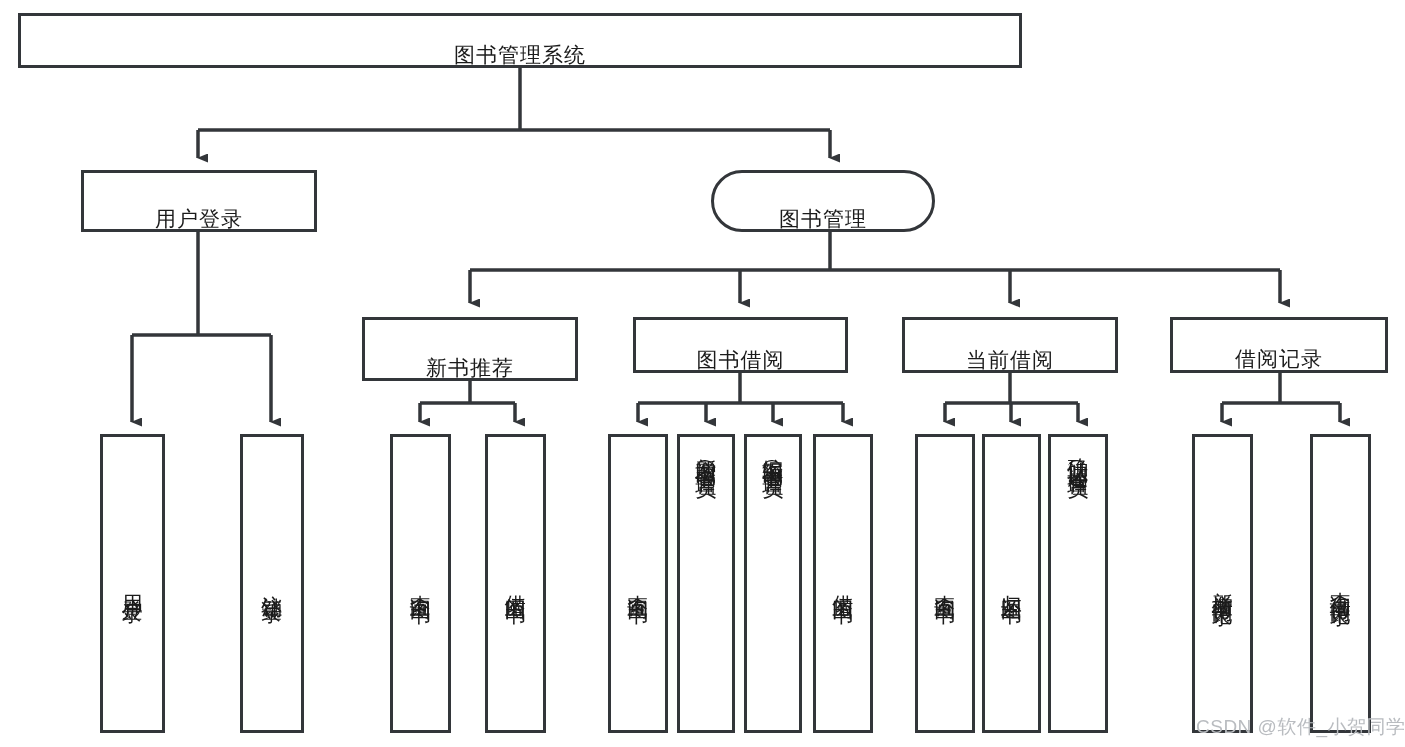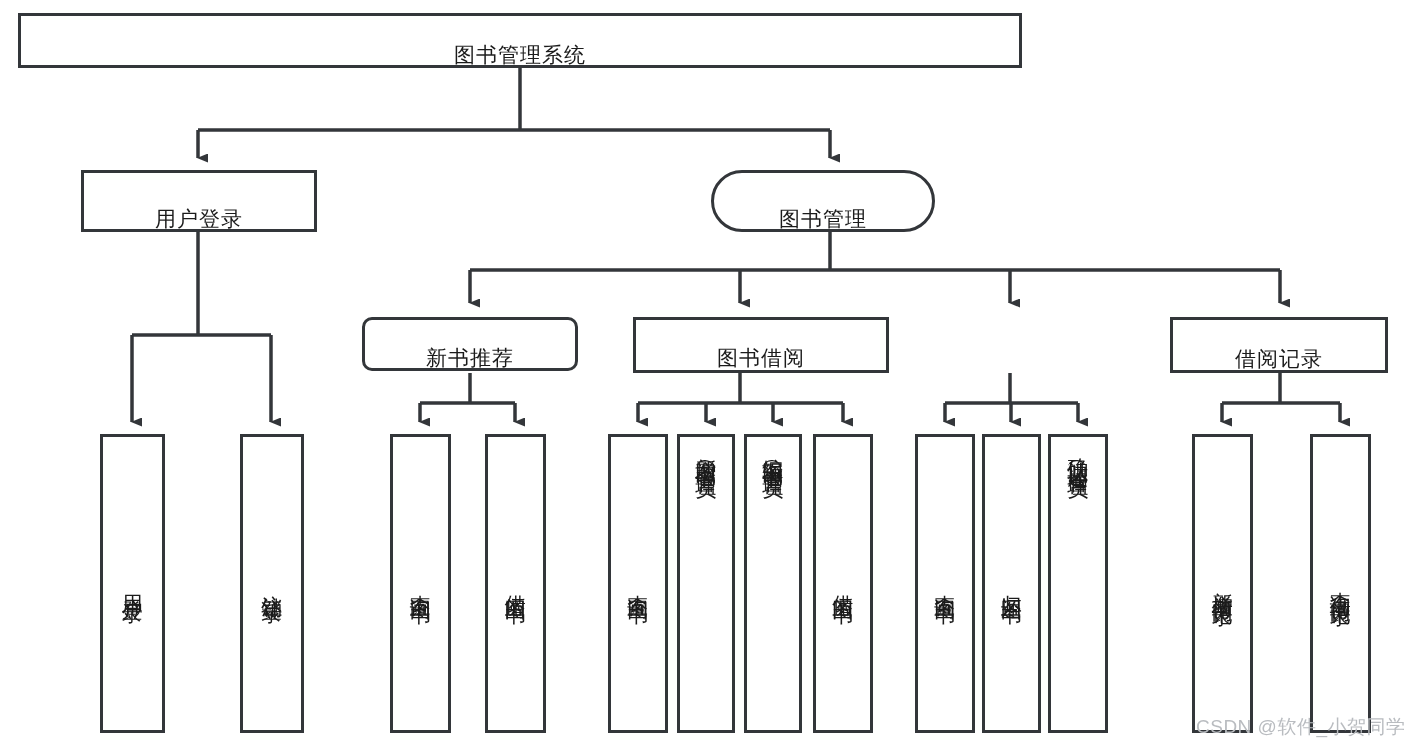--- a/index.html
+++ b/index.html
@@ -142,25 +142,28 @@
     <span class="node-label-h">图书管理系统</span>
   </div>
 
   <div class="node h" style="left:81px; top:170px; width:236px; height:62px;">
     <span class="node-label-h">用户登录</span>
   </div>
   <div class="node h" style="left:711px; top:170px; width:224px; height:62px;border-radius:31px;">
     <span class="node-label-h">图书管理</span>
   </div>
 
-  <div class="node h" style="left:362px; top:317px; width:216px; height:54px;border-radius:10px;">
+  <div class="node h" style="left:362px; top:317px; width:216px; height:64px;">
     <span class="node-label-h">新书推荐</span>
   </div>
-  <div class="node h" style="left:633px; top:317px; width:256px; height:56px;font-family:Liberation Mono, monospace;">
+  <div class="node h" style="left:633px; top:317px; width:215px; height:56px;">
     <span class="node-label-h">图书借阅</span>
+  </div>
+  <div class="node h" style="left:902px; top:317px; width:216px; height:56px;">
+    <span class="node-label-h">当前借阅</span>
   </div>
   <div class="node h" style="left:1170px; top:317px; width:218px; height:56px;font-family:Liberation Serif, serif;">
     <span class="node-label-h">借阅记录</span>
   </div>
 
   <div class="node v center" style="left:100px; top:434px; width:65px; height:299px;">
     <span class="node-label-v">用户登录</span>
   </div>
   <div class="node v center" style="left:240px; top:434px; width:64px; height:299px;">
     <span class="node-label-v">注销登录</span>

